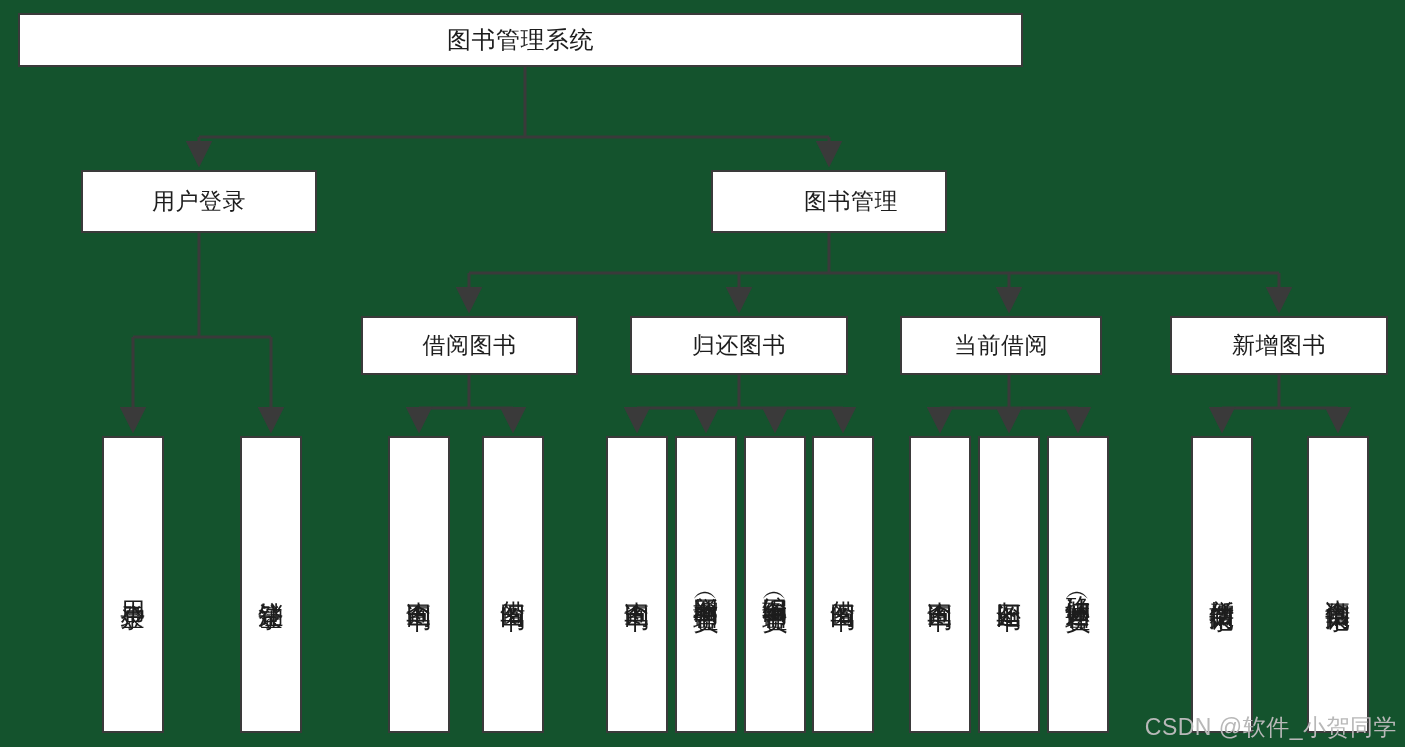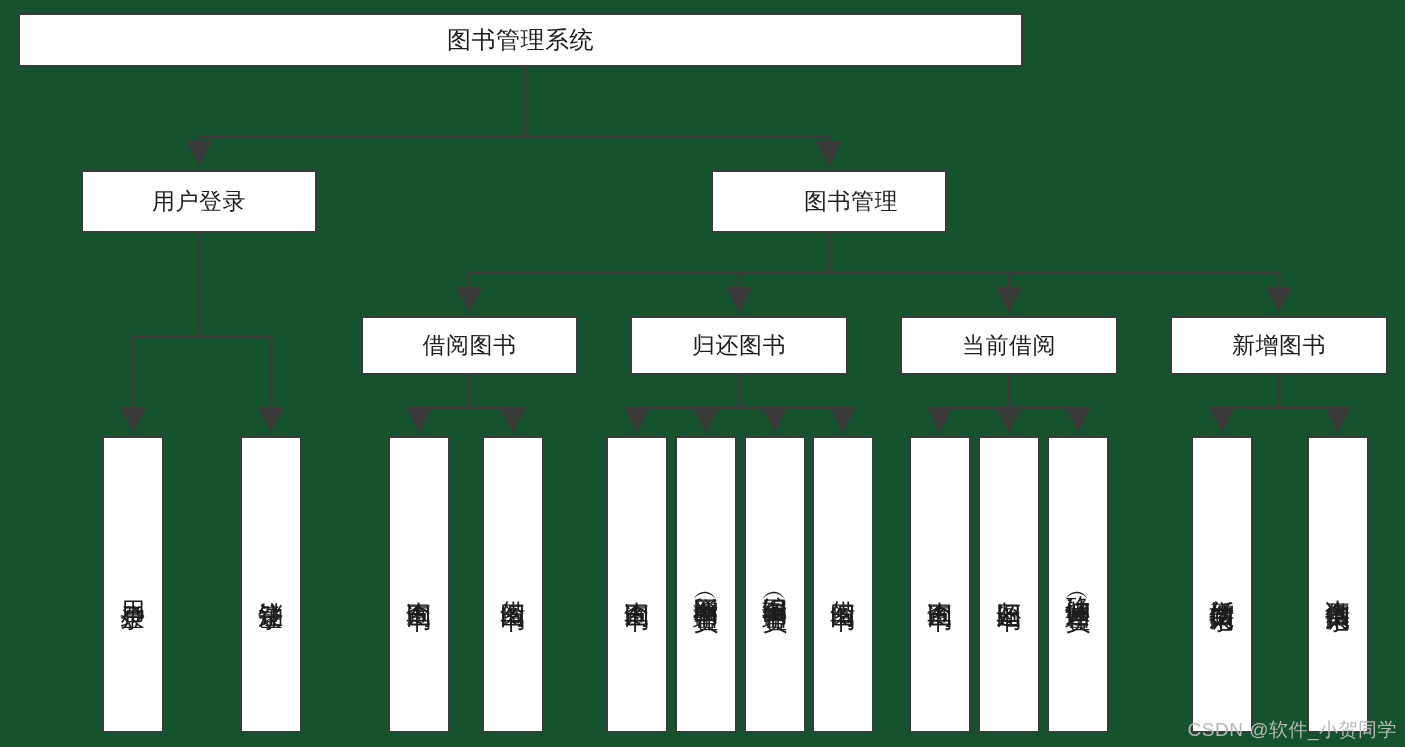--- a/index.html
+++ b/index.html
@@ -57,21 +57,21 @@
     writing-mode: vertical-rl;
     text-orientation: upright;
     font-size: 25px;
     line-height: 1.05;
     letter-spacing: 2px;
   }
   .watermark {
     position: absolute;
     right: 8px;
     bottom: 4px;
-    font-size: 19px;
+    font-size: 23px;
     color: #b8b8b8;
     letter-spacing: 0.5px;
     z-index: 5;
     white-space: nowrap;
   }
 </style>
 </head>
 <body>
 
 <div id="canvas">
@@ -138,21 +138,21 @@
   <div class="node horiz" style="left:711px; top:170px; width:236px; height:63px;padding-left:44px;">
     <span class="label">图书管理</span>
   </div>
 
   <div class="node horiz" style="left:361px; top:316px; width:217px; height:59px;">
     <span class="label">借阅图书</span>
   </div>
   <div class="node horiz" style="left:630px; top:316px; width:218px; height:59px;">
     <span class="label">归还图书</span>
   </div>
-  <div class="node horiz" style="left:900px; top:316px; width:218px; height:59px;">
+  <div class="node horiz" style="left:900px; top:316px; width:202px; height:59px;">
     <span class="label">当前借阅</span>
   </div>
   <div class="node horiz" style="left:1170px; top:316px; width:218px; height:59px;">
     <span class="label">新增图书</span>
   </div>
 
   <div class="node vert" style="left:102px; top:436px; width:62px; height:297px;">
     <span class="label">用户登录</span>
   </div>
   <div class="node vert" style="left:240px; top:436px; width:62px; height:297px;">

